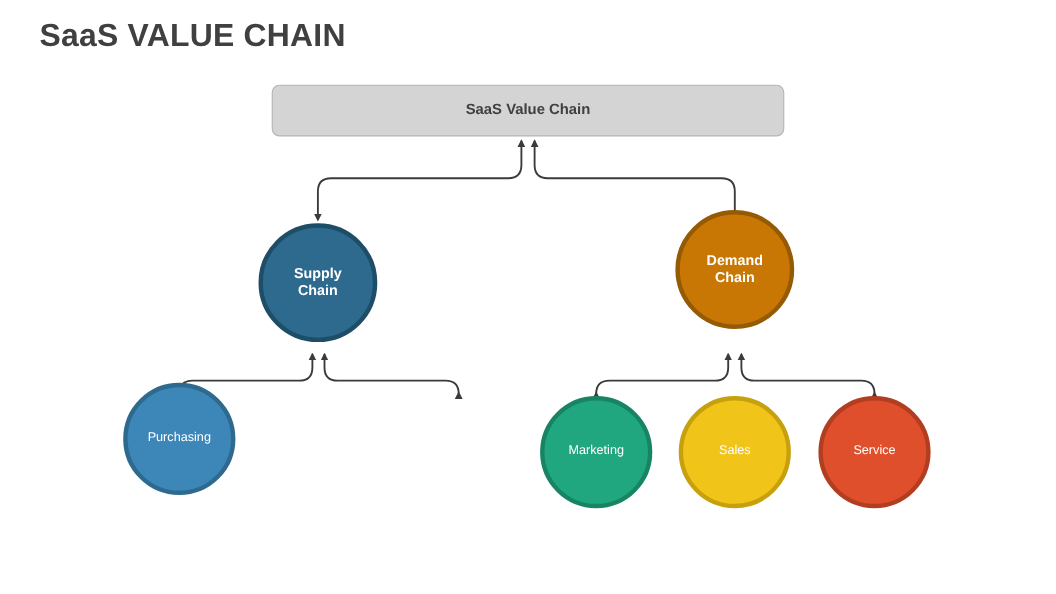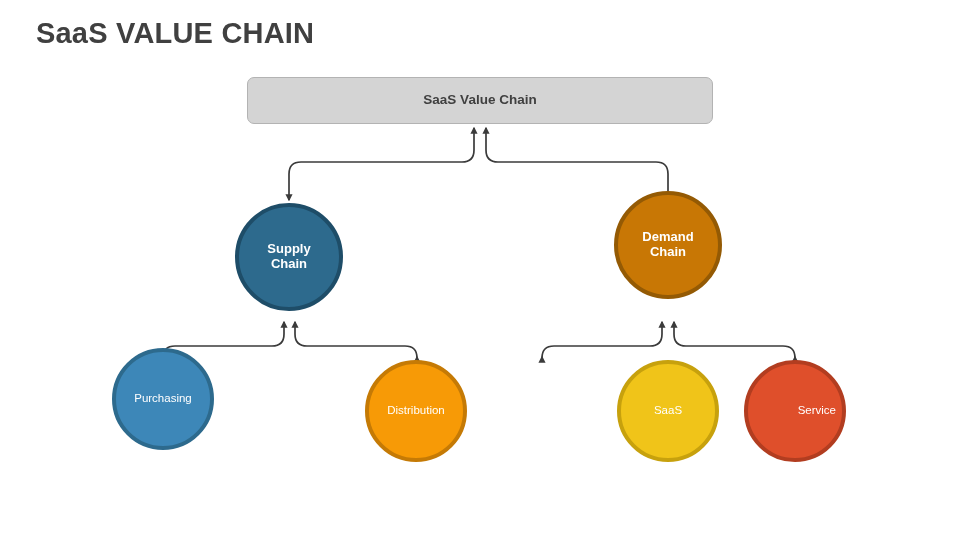--- a/index.html
+++ b/index.html
@@ -135,26 +135,26 @@
   <div class="node level1" style="left:614px; top:191px; background:#c87705; border:4px solid #945a04;">
     <span class="node-label">Demand
 Chain</span>
   </div>
 
   <div class="node level2" style="left:112px; top:348px; background:#3d87b8; border:4px solid #2d6a8d;">
     <span class="node-label">Purchasing</span>
   </div>
 
 
-  <div class="node level2" style="left:365px; top:360px; background:#f79a06; border:4px solid #c57a05;">
-    <span class="node-label">Distribution</span>
+
+  <div class="node level2" style="left:491px; top:360px; background:#21a77f; border:4px solid #178464;">
+    <span class="node-label">Marketing</span>
   </div>
 
-
   <div class="node level2" style="left:617px; top:360px; background:#f0c419; border:4px solid #c7a10d;">
-    <span class="node-label">SaaS</span>
+    <span class="node-label">Sales</span>
   </div>
 
-  <div class="node level2" style="left:744px; top:360px; background:#df4f2b; border:4px solid #b23d20;justify-content:flex-end;">
+  <div class="node level2" style="left:744px; top:360px; background:#df4f2b; border:4px solid #b23d20;">
     <span class="node-label">Service</span>
   </div>
 
 </div>
 
 </body></html>

